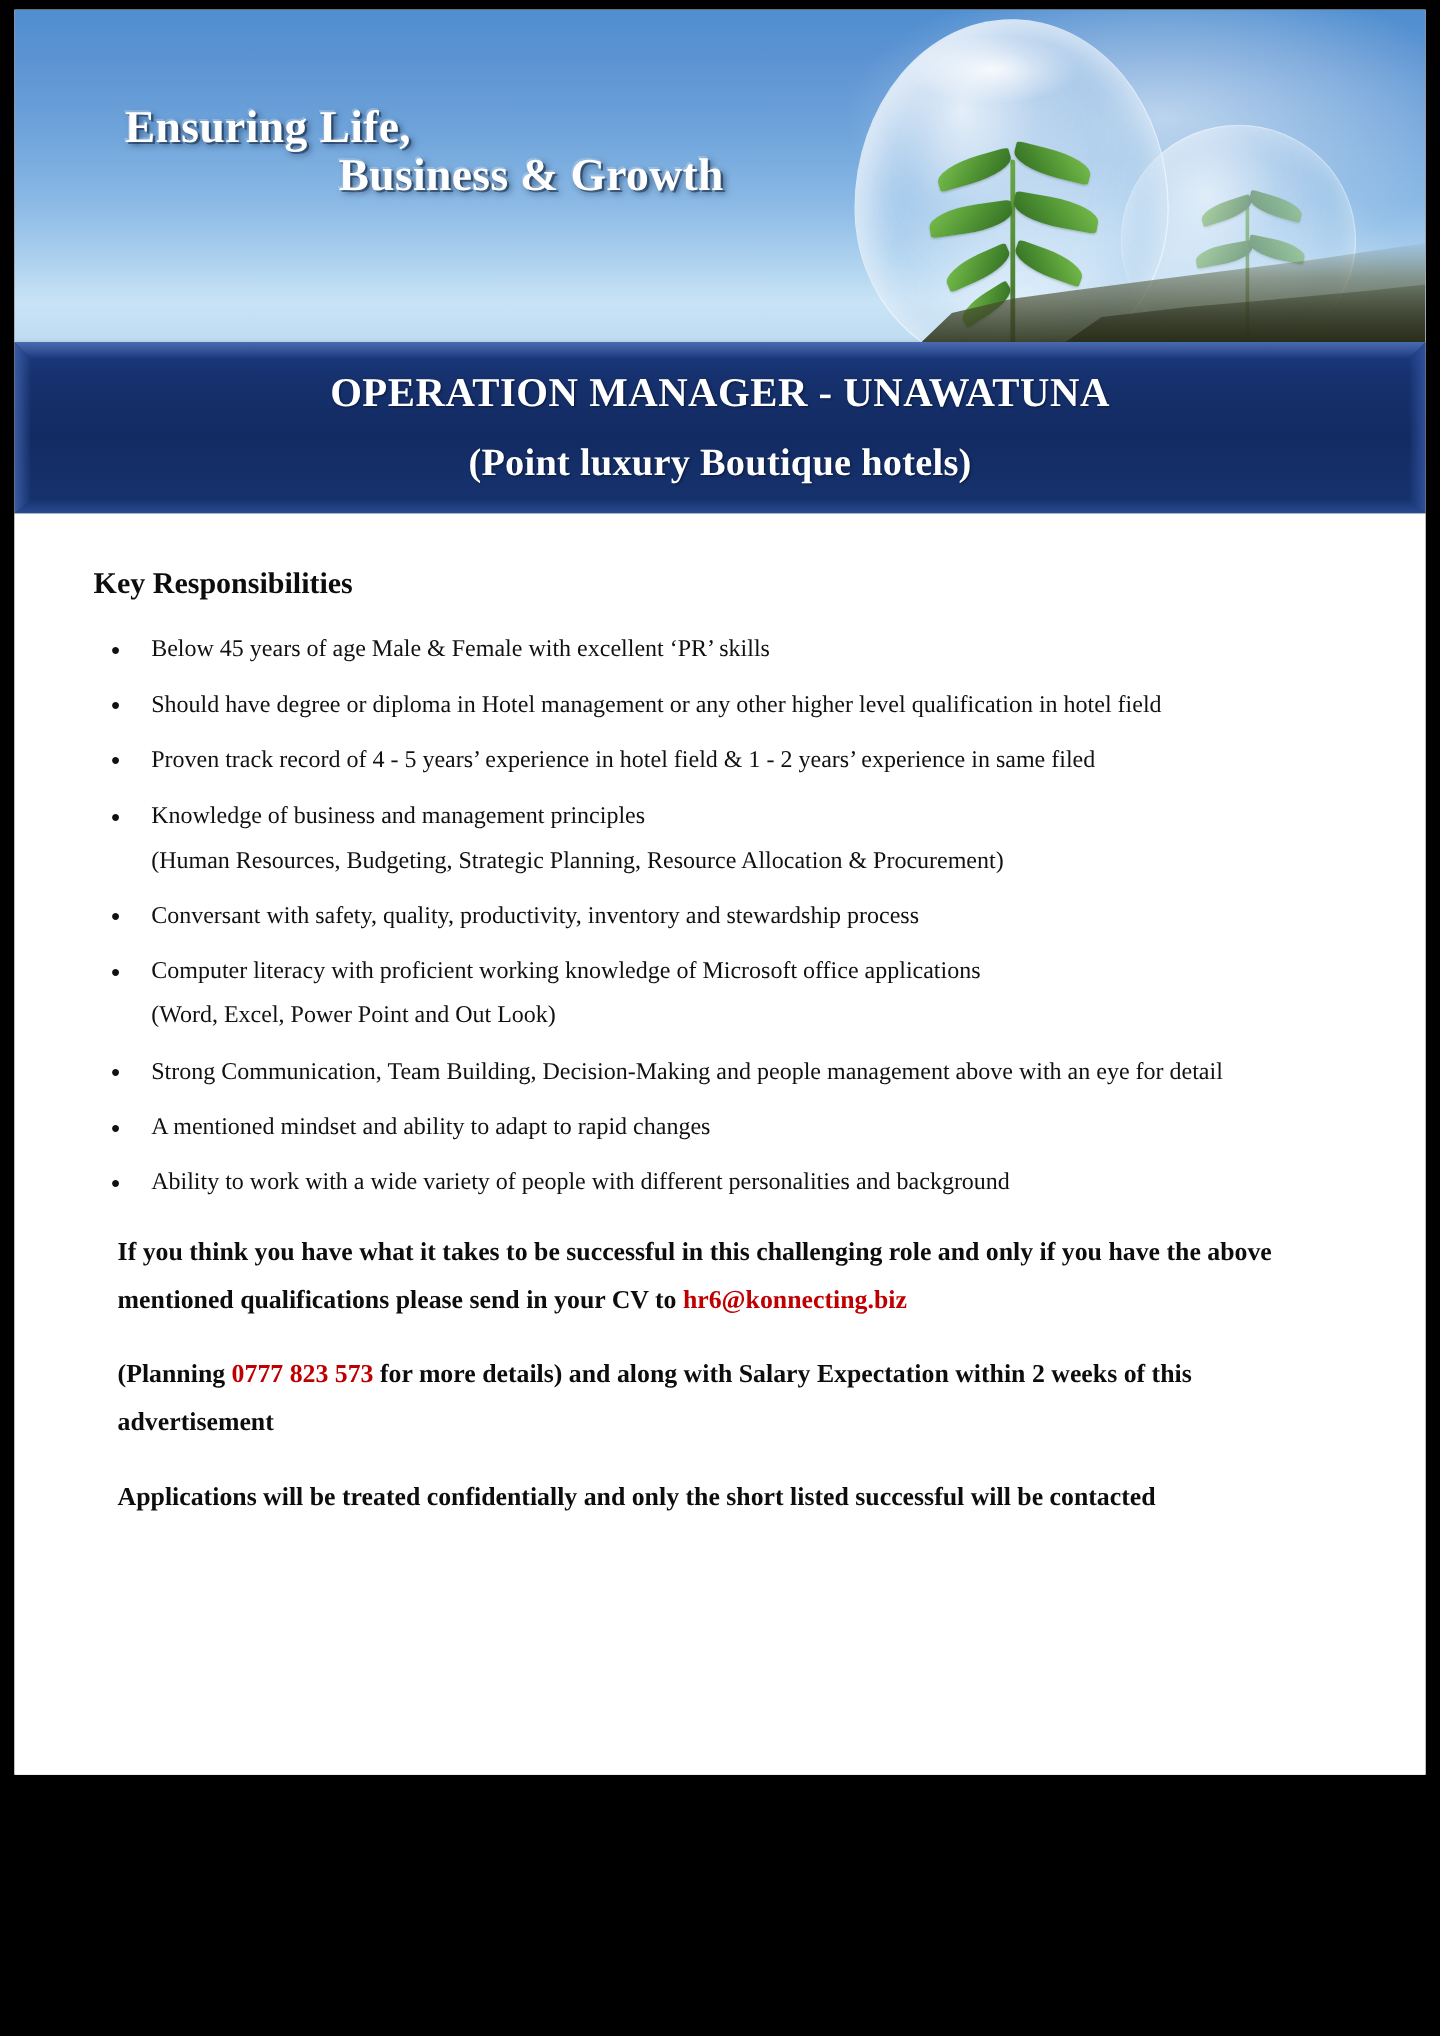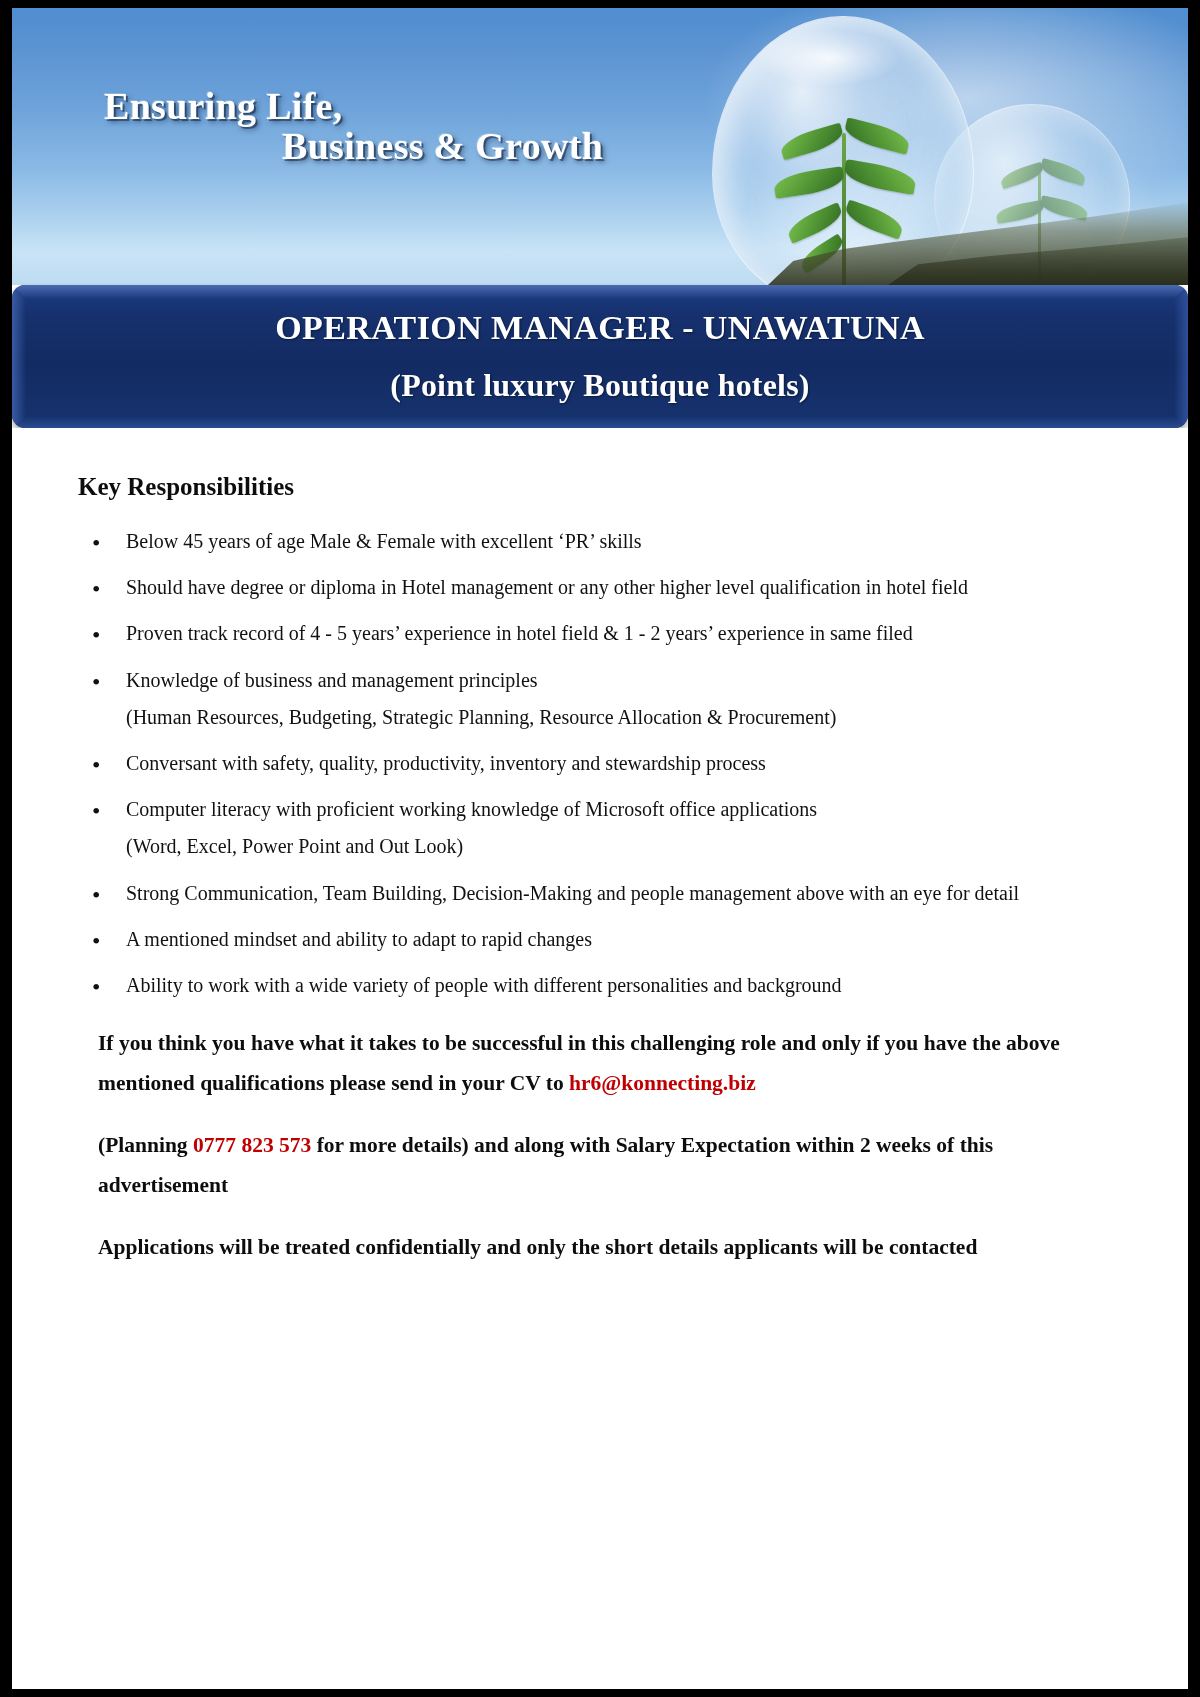--- a/index.html
+++ b/index.html
@@ -18,21 +18,21 @@
     height: 1697px;
     background: #000000;
     overflow: hidden;
   }
 
   .sheet {
     position: absolute;
     left: 12px;
     top: 8px;
     width: 1176px;
-    height: 1681px;
+    height: 1471px;
     background: #ffffff;
     overflow: hidden;
   }
 
   
   .banner {
     position: absolute;
     left: 0;
     top: 0;
     width: 1176px;
@@ -184,21 +184,21 @@
   .tagline .l2 { display: block; margin-left: 178px; }
 
   
   .titlebar {
     position: absolute;
     left: 0;
     top: 277px;
     width: 1176px;
     height: 143px;
     background: linear-gradient(to bottom, #1b3c84 0%, #16316e 20%, #132b63 55%, #16336f 100%);
-    border-radius: 13px;
+    border-radius: 1px;
     box-shadow: 0 4px 7px rgba(0,0,0,0.35);
     display: flex;
     flex-direction: column;
     align-items: center;
     justify-content: center;
     overflow: hidden;
   }
   
   .titlebar::before {
     content: "";
@@ -374,17 +374,17 @@
       </ul>
 
       <p class="closing">
         <span>If you think you have what it takes to be successful in this challenging role and only if you have the above mentioned qualifications please send in your CV to </span><span class="accent">hr6@konnecting.biz</span>
       </p>
 
       <p class="closing">
         <span>(Planning </span><span class="accent">0777 823 573</span><span> for more details) and along with Salary Expectation within 2 weeks of this advertisement</span>
       </p>
 
-      <p class="closing">Applications will be treated confidentially and only the short details applicants will be contacted</p>
+      <p class="closing">Applications will be treated confidentially and only the short listed successful will be contacted</p>
 
     </div>
   </div>
 </div>
 
 </body></html>

